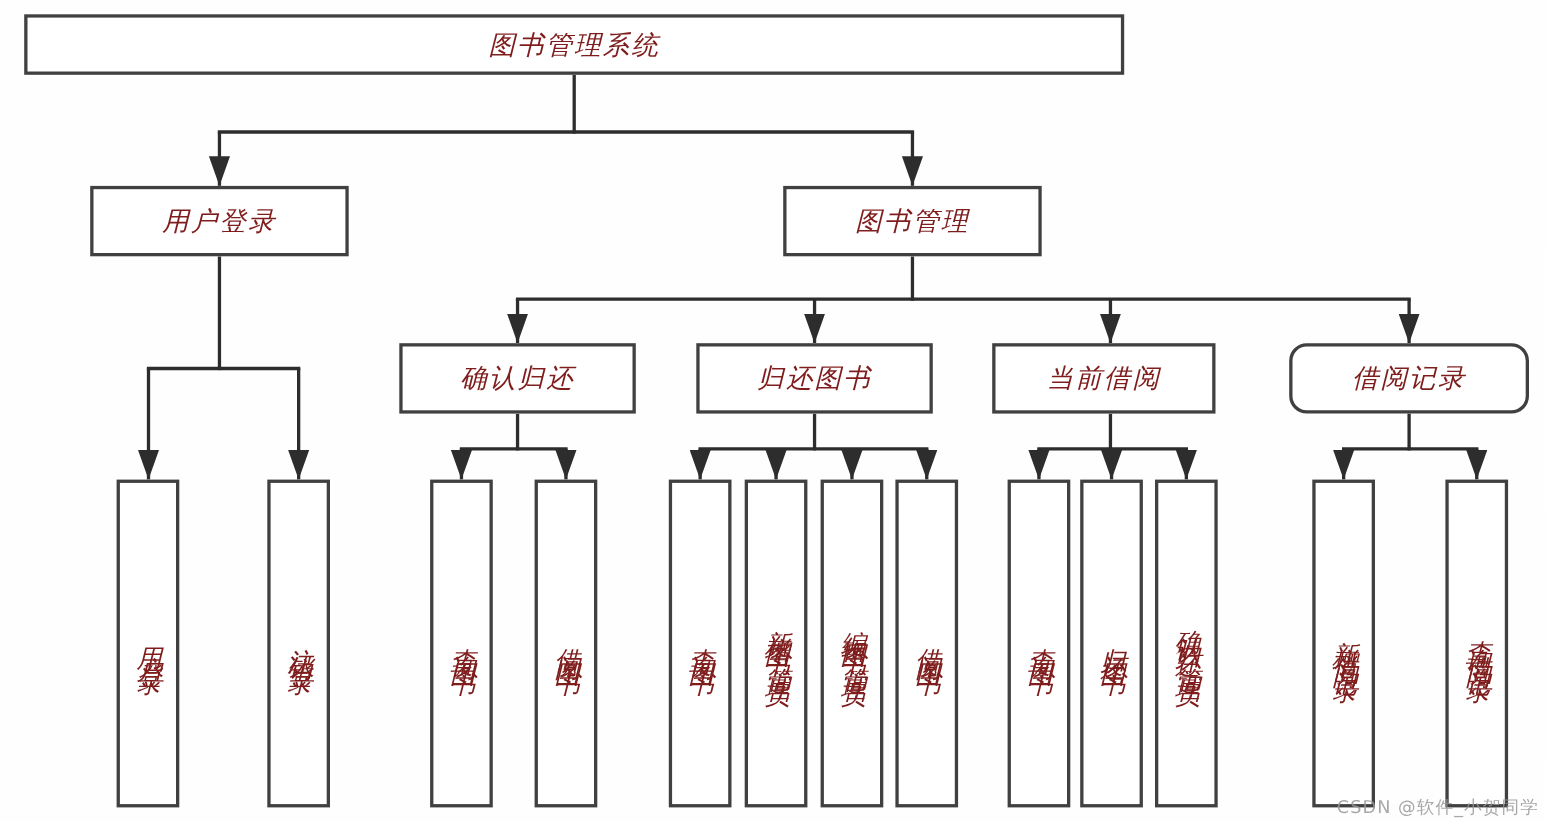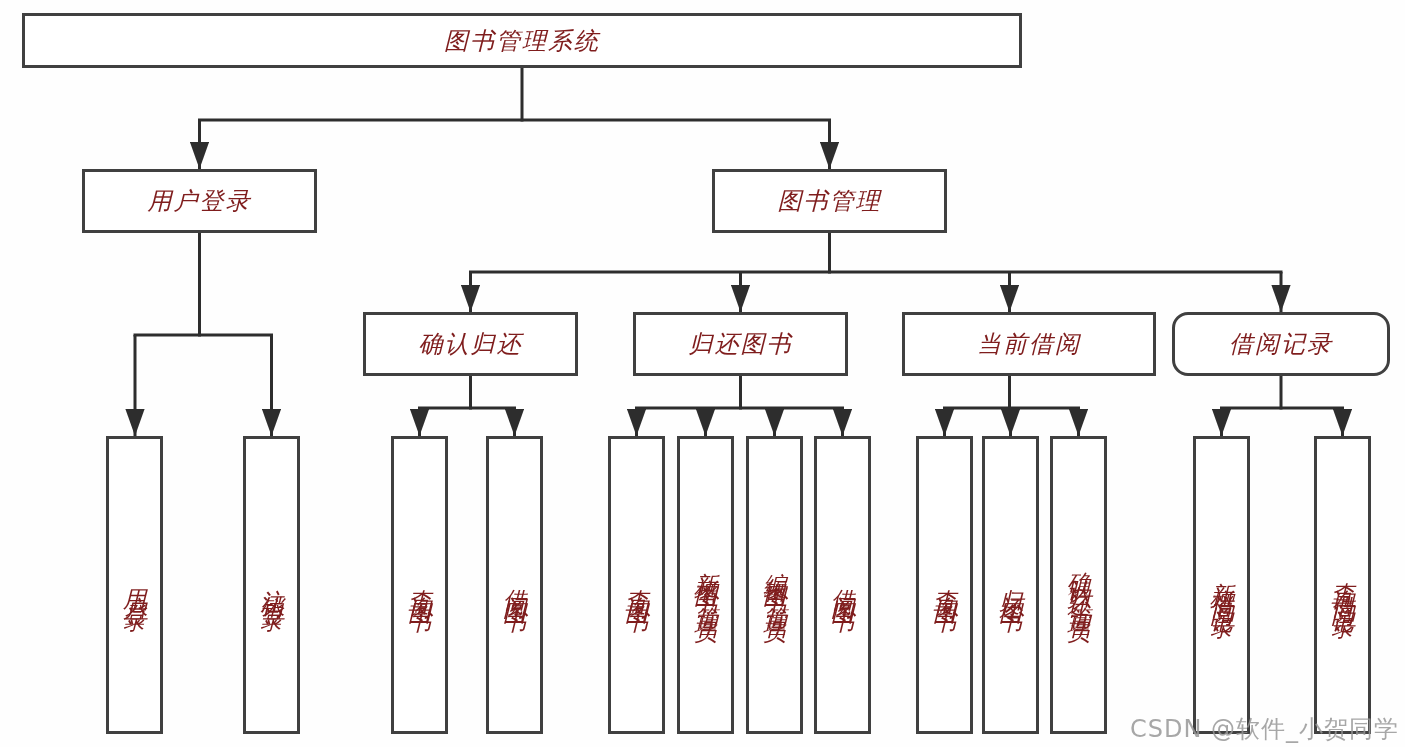--- a/index.html
+++ b/index.html
@@ -46,42 +46,42 @@
     white-space: nowrap;
   }
   
   .n-root   { left: 22px;   top: 13px;  width: 1000px; height: 55px; }
   
   .n-l2a    { left: 82px;   top: 169px; width: 235px;  height: 64px; }
   .n-l2b    { left: 712px;  top: 169px; width: 235px;  height: 64px; align-items: center; }
   
   .n-l3a    { left: 363px;  top: 312px; width: 215px;  height: 64px; }
   .n-l3b    { left: 633px;  top: 312px; width: 215px;  height: 64px; }
-  .n-l3c    { left: 902px;  top: 312px; width: 254px;  height: 64px; }
+  .n-l3c    { left: 902px;  top: 312px; width: 203px;  height: 64px; }
   .n-l3d    { left: 1172px; top: 312px; width: 218px;  height: 64px; border-radius: 16px; }
   
   .leaf     { top: 436px; width: 57px; height: 298px; }
   .n-g1b1   { left: 106px; }
   .n-g1b2   { left: 243px; }
   .n-g2b1   { left: 391px; }
   .n-g2b2   { left: 486px; }
   .n-g3b1   { left: 608px; }
   .n-g3b2   { left: 677px; }
   .n-g3b3   { left: 746px; }
   .n-g3b4   { left: 814px; }
   .n-g4b1   { left: 916px; }
   .n-g4b2   { left: 982px; }
   .n-g4b3   { left: 1050px; }
   .n-g5b1   { left: 1193px; }
   .n-g5b2   { left: 1314px; }
   .watermark {
     position: absolute;
     right: 6px;
     bottom: 2px;
-    font-size: 24px;
+    font-size: 16px;
     letter-spacing: 1px;
     color: rgba(152, 152, 152, 0.85);
     z-index: 5;
     white-space: nowrap;
   }
 </style>
 </head>
 <body>
 
 <div class="stage">

